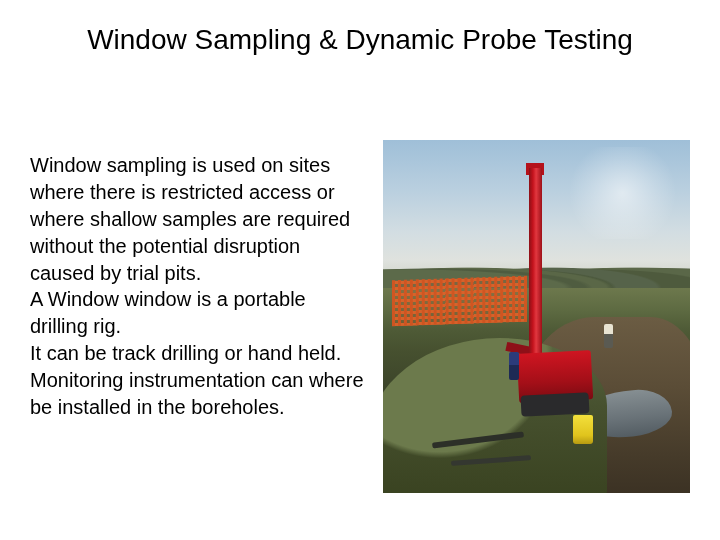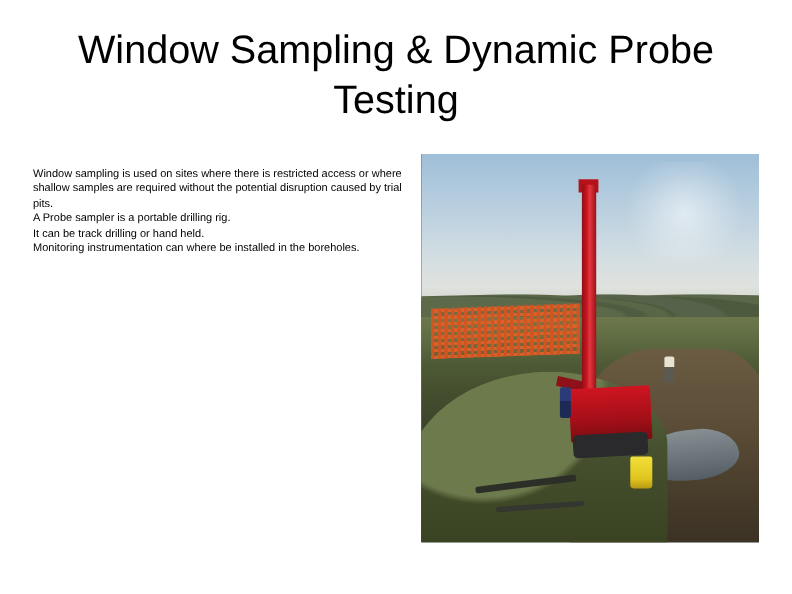--- a/index.html
+++ b/index.html
@@ -18,32 +18,32 @@
     width: 720px;
     height: 540px;
     background: #ffffff;
   }
   .slide-title {
     position: absolute;
     left: 60px;
     top: 22px;
     width: 600px;
     text-align: center;
-    font-size: 36px;
+    font-size: 28px;
     line-height: 1.28;
     color: #000000;
     font-family: "Liberation Sans", sans-serif;
     font-weight: normal;
   }
   .body-text {
     position: absolute;
     left: 30px;
     top: 152px;
     width: 338px;
-    font-size: 10px;
+    font-size: 20px;
     line-height: 1.345;
     color: #000000;
   }
   .body-text p {
     margin: 0;
   }
   .photo-frame {
     position: absolute;
     left: 383px;
     top: 140px;
@@ -237,21 +237,21 @@
 </style>
 </head>
 <body>
 
 <div class="slide">
 
   <div class="slide-title">Window Sampling &amp; Dynamic Probe Testing</div>
 
   <div class="body-text">
     <p>Window sampling is used on sites where there is restricted access or where shallow samples are required without the potential disruption caused by trial pits.</p>
-    <p>A Probe sampler is a portable drilling rig.</p>
+    <p>A Window window is a portable drilling rig.</p>
     <p>It can be track drilling or hand held.</p>
     <p>Monitoring instrumentation can where be installed in the boreholes.</p>
   </div>
 
   <div class="photo-frame">
     <div class="photo">
       <div class="treeline"></div>
       <div class="sun-glare"></div>
       <div class="fence"></div>
       <div class="mud-right"></div>

